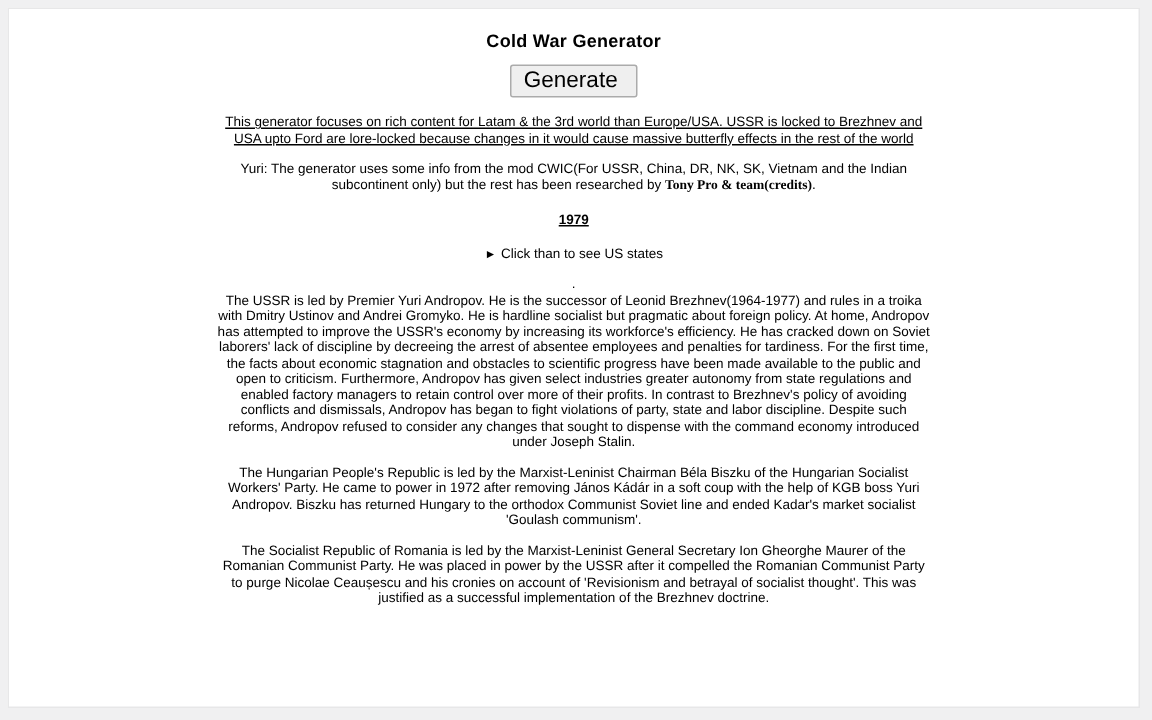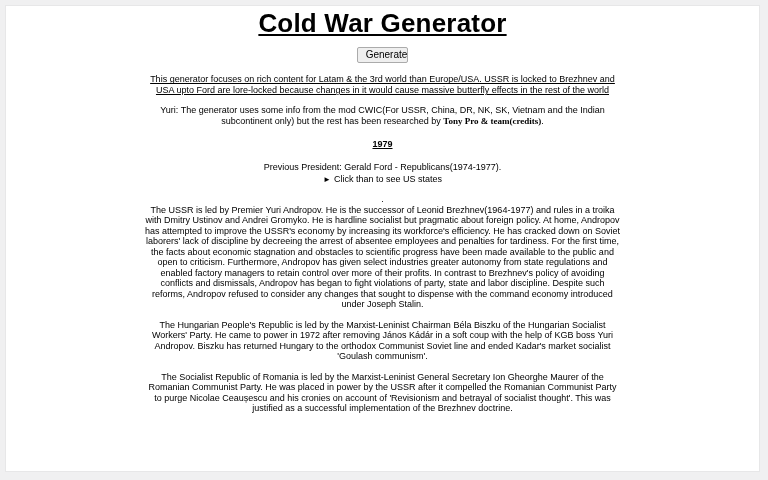--- a/index.html
+++ b/index.html
@@ -21,35 +21,34 @@
   }
   .content {
     width: 478px;
     margin: 0 auto;
     text-align: center;
     color: #000000;
     font-size: 9px;
     line-height: 1.17;
   }
   h1.page-title {
-    font-size: 26px;
+    font-size: 12px;
     font-weight: bold;
-    margin: 2px 0 9px 0;
+    margin: 14px 0 9px 0;
     letter-spacing: 0.2px;
-    text-decoration: underline;
   }
   .btn-row { margin: 0 0 11px 0; }
   button.generate {
     font-family: "Liberation Sans", sans-serif;
-    font-size: 10px;
+    font-size: 15px;
     color: #000;
     background: #efefef;
     border: 1px solid #ababab;
     border-radius: 2px;
-    padding: 1px 0 2px 8px;
+    padding: 1px 12px 2px 8px;
     cursor: pointer;
   }
   .para { margin: 10px 0; }
   .underline { text-decoration: underline; }
   .bold { font-weight: bold; font-family: Liberation Serif, serif; }
   .year-heading {
     font-size: 9px;
     font-weight: bold;
     text-decoration: underline;
     margin: 13px 0 12px 0;
@@ -70,21 +69,20 @@
       <button class="generate">Generate</button>
     </div>
 
     <div class="para underline">This generator focuses on rich content for Latam &amp; the 3rd world than Europe/USA. USSR is locked to Brezhnev and USA upto Ford are lore-locked because changes in it would cause massive butterfly effects in the rest of the world</div>
 
     <div class="para"><span>Yuri: The generator uses some info from the mod CWIC(For USSR, China, DR, NK, SK, Vietnam and the Indian subcontinent only) but the rest has been researched by </span><span class="bold">Tony Pro &amp; team(credits)</span><span>.</span></div>
 
     <div class="year-heading">1979</div>
 
     <div class="para">
-      <div>Previous President: Gerald Ford - Republicans(1974-1977).</div>
       <div class="details-line"><span class="details-marker">►</span><span>Click than to see US states</span></div>
     </div>
 
     <div class="para">
       <div class="sep-dot">.</div>
       <span>The USSR is led by Premier Yuri Andropov. He is the successor of Leonid Brezhnev(1964-1977) and rules in a troika with Dmitry Ustinov and Andrei Gromyko. He is hardline socialist but pragmatic about foreign policy. At home, Andropov has attempted to improve the USSR's economy by increasing its workforce's efficiency. He has cracked down on Soviet laborers' lack of discipline by decreeing the arrest of absentee employees and penalties for tardiness. For the first time, the facts about economic stagnation and obstacles to scientific progress have been made available to the public and open to criticism. Furthermore, Andropov has given select industries greater autonomy from state regulations and enabled factory managers to retain control over more of their profits. In contrast to Brezhnev's policy of avoiding conflicts and dismissals, Andropov has began to fight violations of party, state and labor discipline. Despite such reforms, Andropov refused to consider any changes that sought to dispense with the command economy introduced under Joseph Stalin.</span>
     </div>
 
     <div class="para">The Hungarian People's Republic is led by the Marxist-Leninist Chairman Béla Biszku of the Hungarian Socialist Workers' Party. He came to power in 1972 after removing János Kádár in a soft coup with the help of KGB boss Yuri Andropov. Biszku has returned Hungary to the orthodox Communist Soviet line and ended Kadar's market socialist 'Goulash communism'.</div>
 

